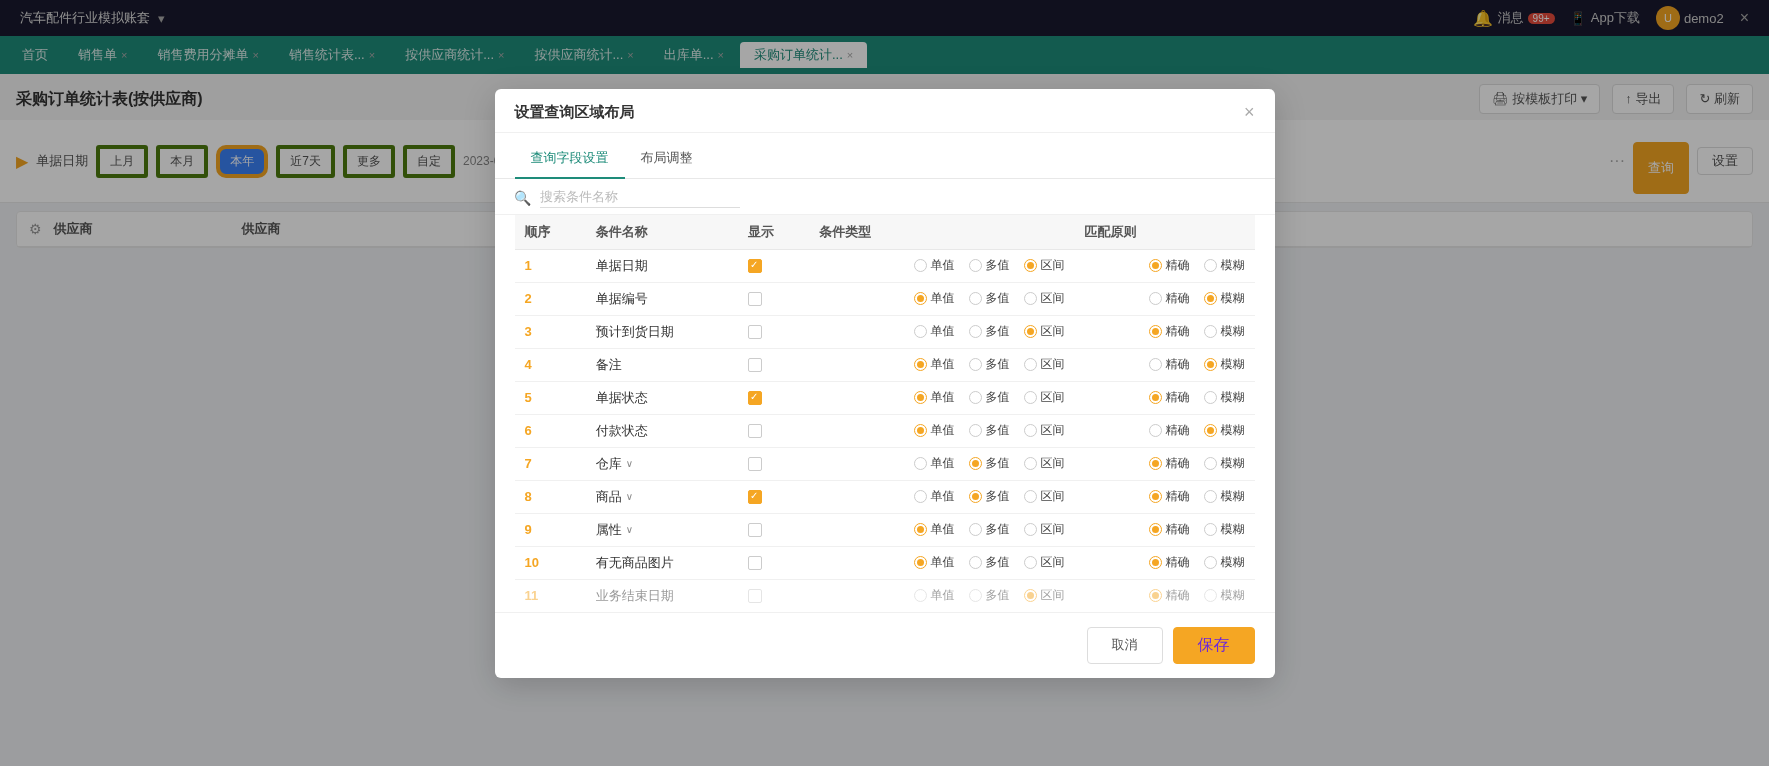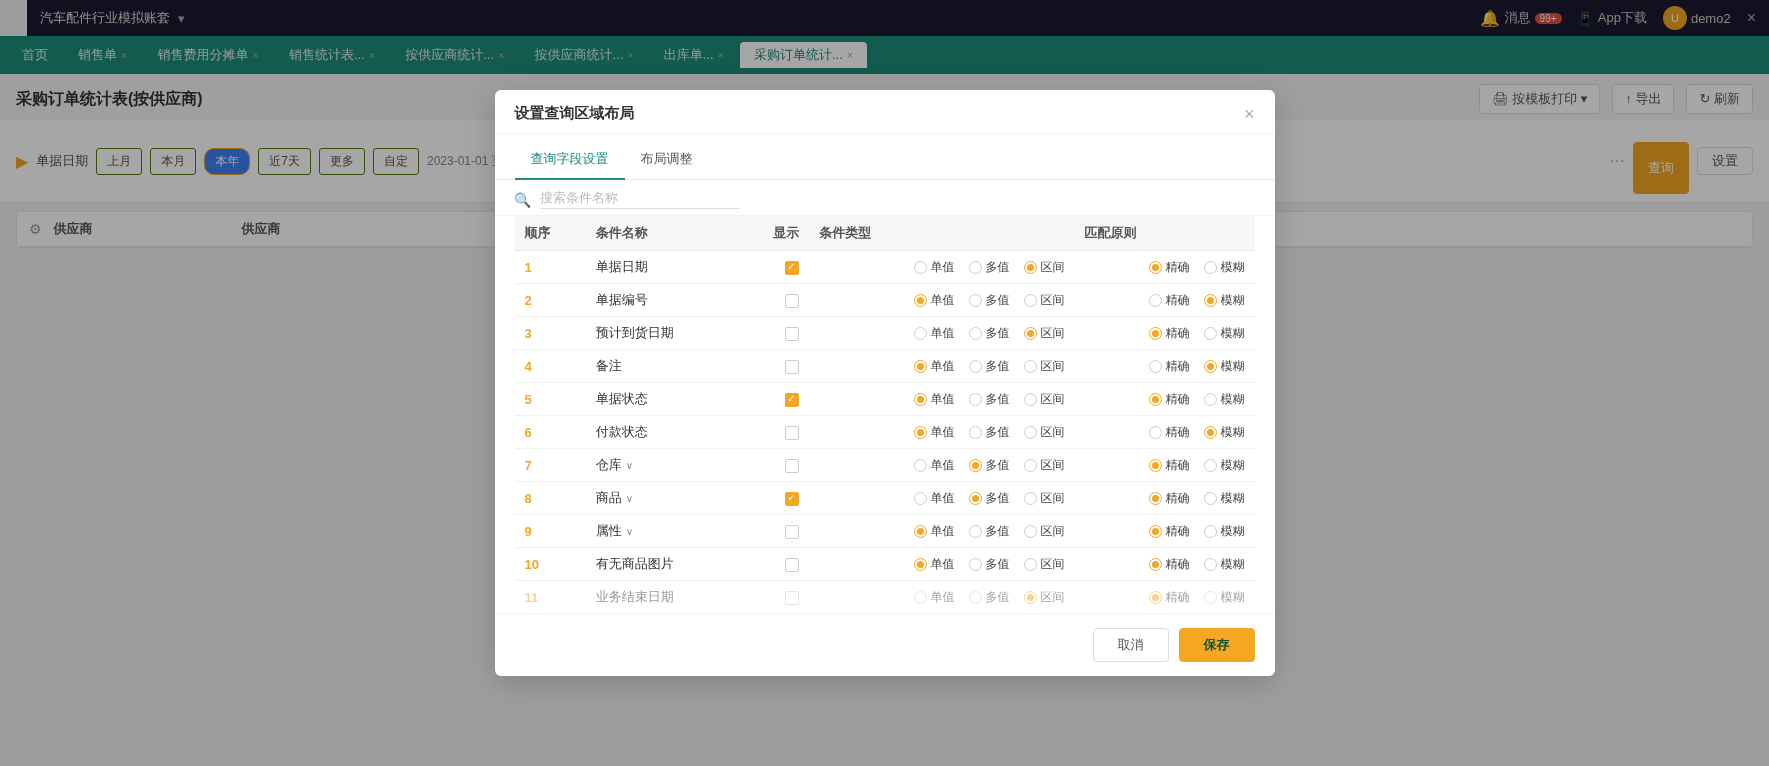--- a/index.html
+++ b/index.html
@@ -5,23 +5,22 @@
     * { box-sizing: border-box; margin: 0; padding: 0; }
     body { font-family: 'Microsoft YaHei', Arial, sans-serif; font-size: 13px; background: #f0f2f5; overflow: hidden; }
 
     
     .top-bar {
       height: 36px;
       background: #1a1a2e;
       display: flex;
       align-items: center;
       justify-content: space-between;
-      padding: 0 13px;
+      padding: 0 20px;
       color: #ccc;
-      margin-left: 27px;
     }
     .top-bar-left { display: flex; align-items: center; gap: 8px; font-size: 13px; color: #ddd; }
     .top-bar-right { display: flex; align-items: center; gap: 16px; font-size: 13px; color: #ccc; }
     .badge { background: #e74c3c; color: #fff; border-radius: 8px; padding: 0 5px; font-size: 10px; }
     .close-x { color: #aaa; font-size: 16px; cursor: pointer; }
 
     
     .tab-bar {
       height: 38px;
       background: #1e8c7a;
@@ -135,21 +134,21 @@
       background: #f7f7f7;
     }
     .modal-table th {
       padding: 8px 10px;
       text-align: left;
       font-weight: 600;
       color: #555;
       font-size: 13px;
       border-bottom: 1px solid #e8e8e8;
     }
-    .modal-table th.center, .modal-table td.center { text-align: right; }
+    .modal-table th.center, .modal-table td.center { text-align: left; }
     .modal-table td {
       padding: 7px 10px;
       border-bottom: 1px solid #f0f0f0;
       font-size: 13px;
       color: #333;
       vertical-align: middle;
     }
     .modal-table tr:last-child td { border-bottom: none; }
     .order-num { color: #f5a623; font-weight: 600; }
 
@@ -209,23 +208,23 @@
       cursor: pointer;
       font-size: 13px;
       color: #555;
     }
     .btn-save {
       padding: 7px 24px;
       border: 1px solid #f5a623;
       background: #f5a623;
       border-radius: 4px;
       cursor: pointer;
-      font-size: 13px;
-      color: #14532d;
-      font-weight: 700;
+      font-size: 16px;
+      color: #6d28d9;
+      font-weight: 400;
     }
 
     
     .modal-table-wrap::-webkit-scrollbar { width: 6px; }
     .modal-table-wrap::-webkit-scrollbar-track { background: #f5f5f5; }
     .modal-table-wrap::-webkit-scrollbar-thumb { background: #ccc; border-radius: 3px; }
 
     .condition-name-cell { display: flex; align-items: center; gap: 4px; }
     .caret { font-size: 10px; color: #888; }
 
@@ -239,21 +238,21 @@
       display: flex;
       align-items: center;
       gap: 8px;
       padding: 8px 16px;
       background: #fff;
       border-bottom: 1px solid #e8e8e8;
     }
     .filter-btn {
       padding: 4px 10px;
       border-radius: 3px;
-      border: 1px solid #4d7c0f;
+      border: 4px solid #4d7c0f;
       background: #fff;
       font-size: 12px;
       color: #555;
       cursor: pointer;
     }
     .filter-btn.active-orange { background: #3b82f6; border-color: #f5a623; color: #fff; border-radius: 10px; }
     .gear-icon { color: #999; font-size: 14px; cursor: pointer; }
   </style>
 </head>
 <body>

